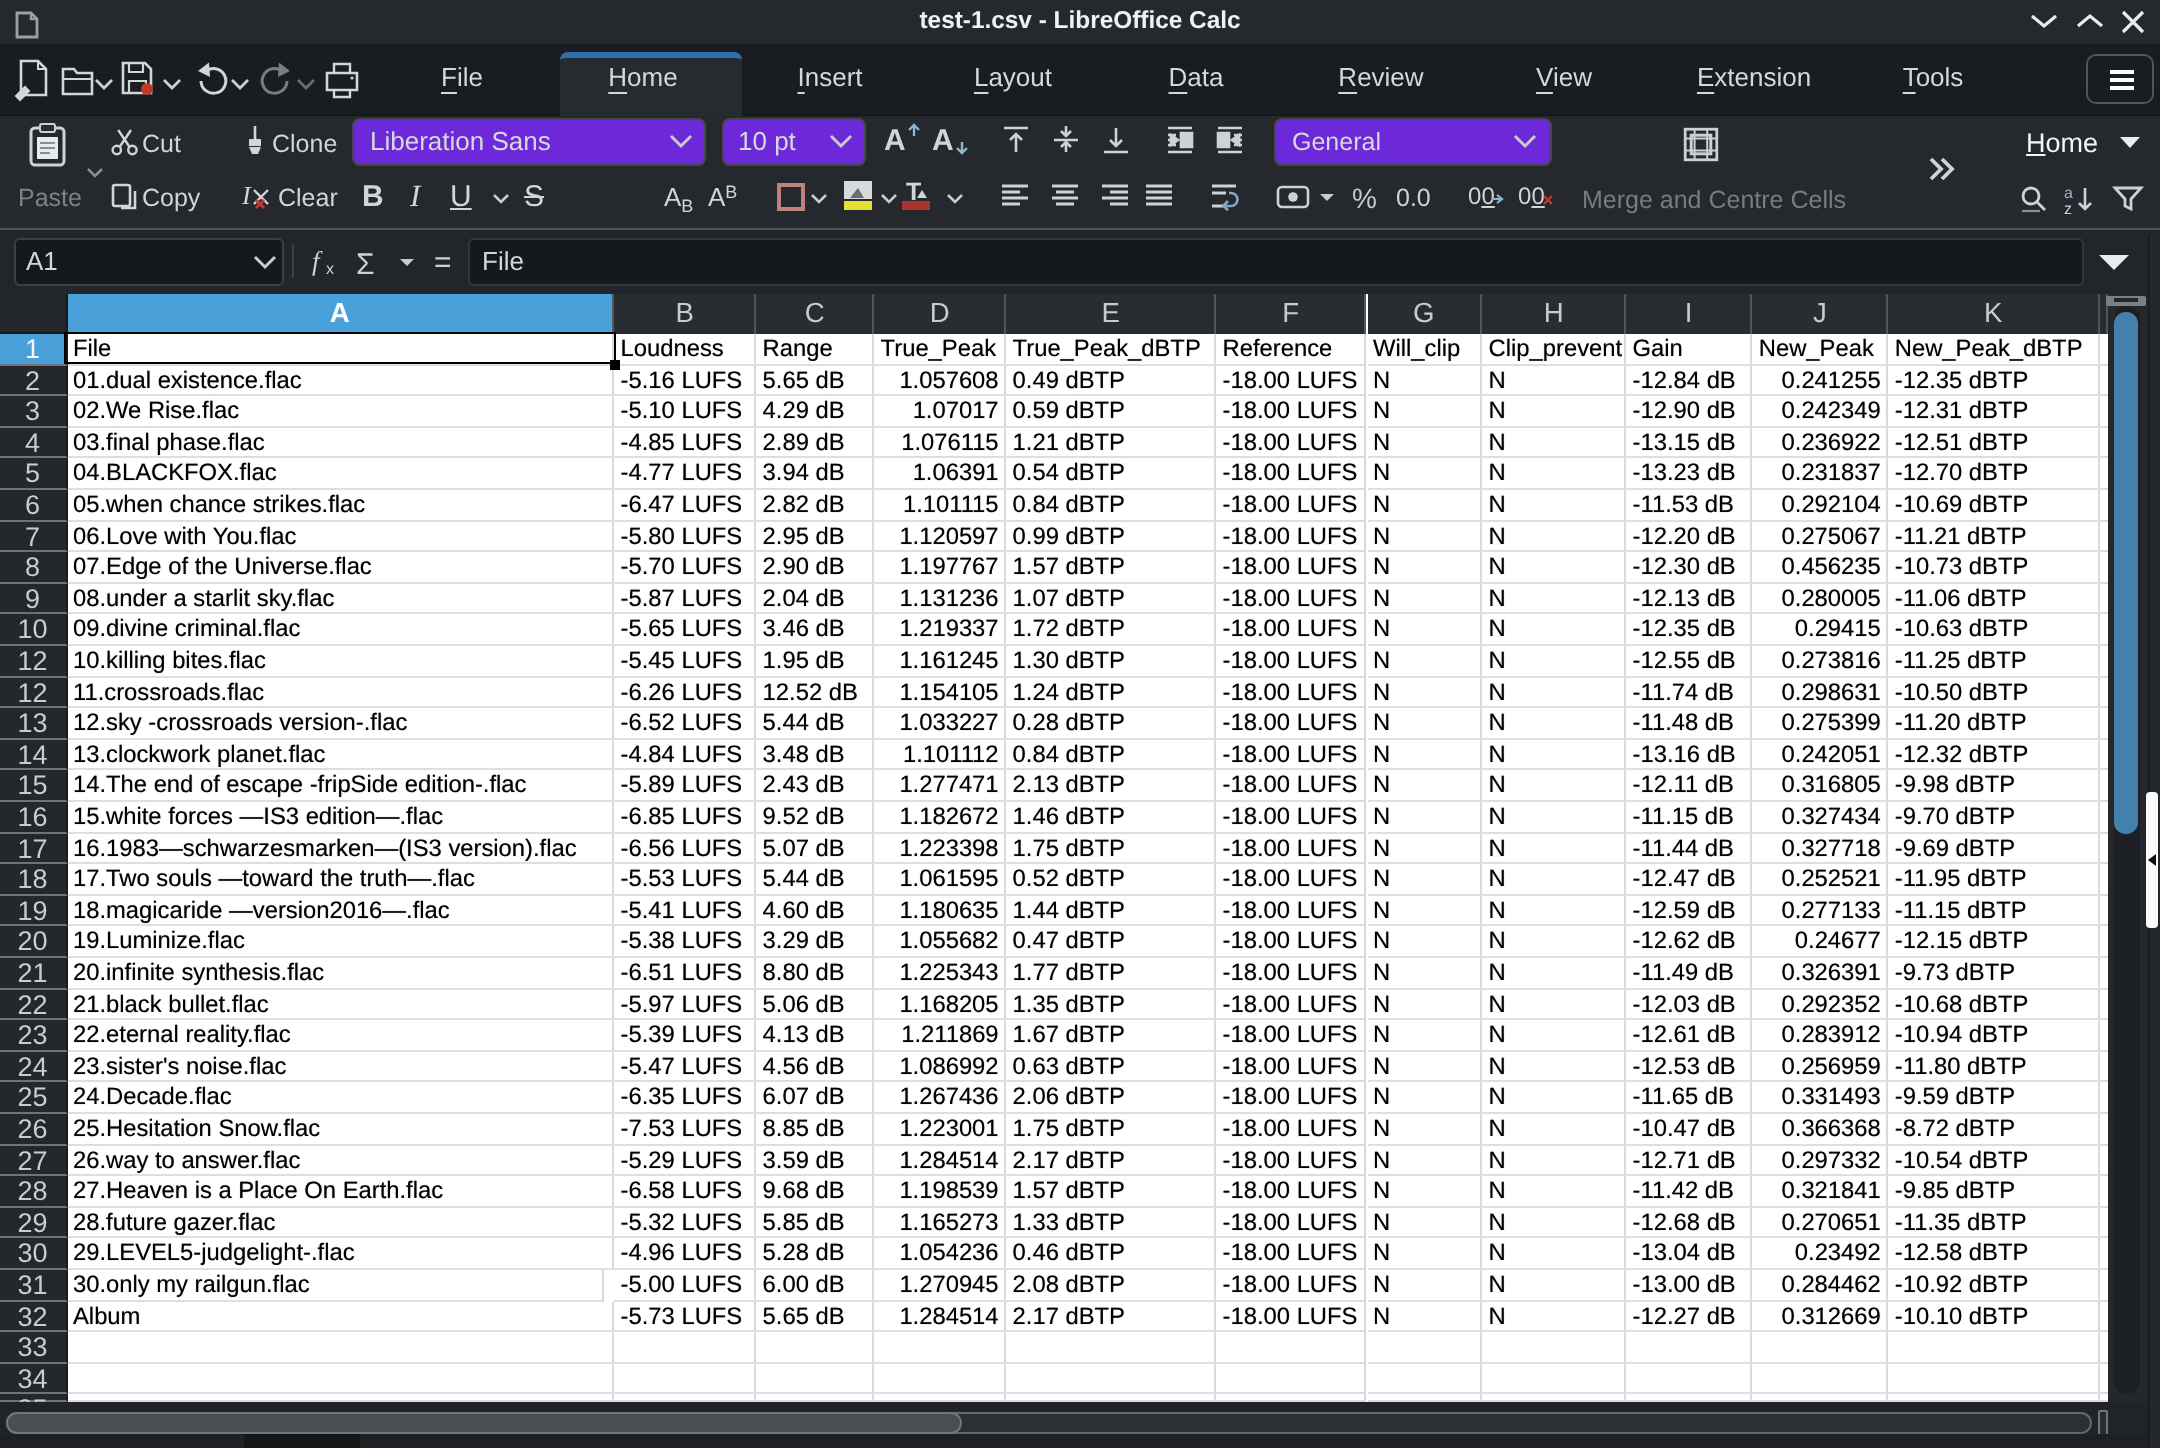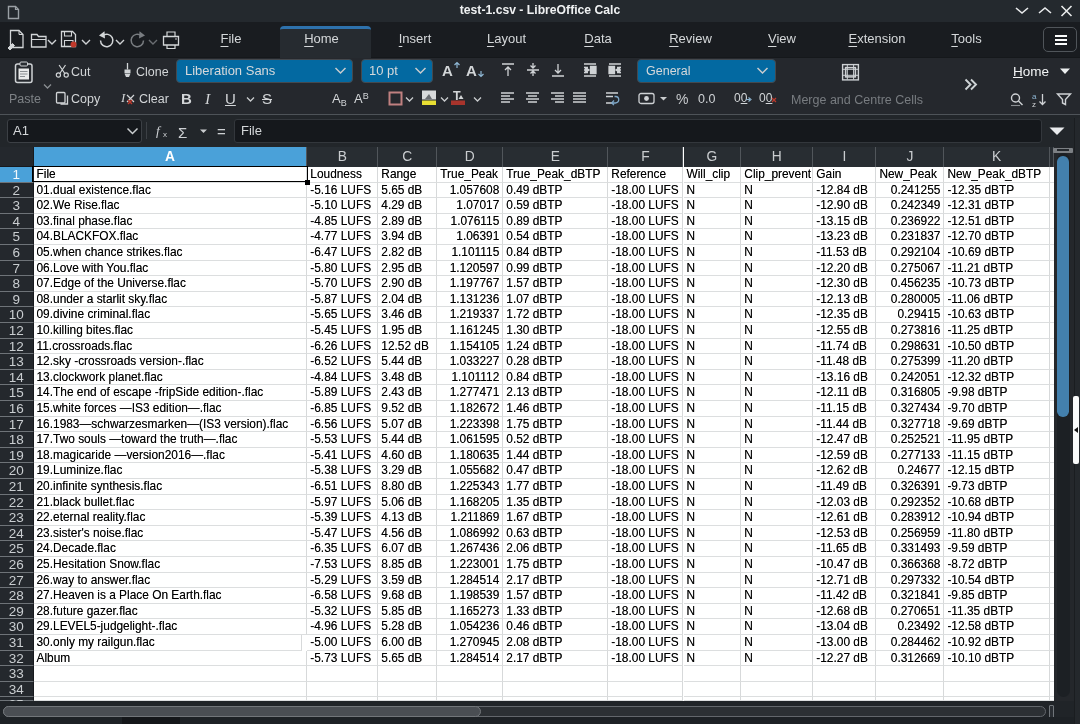--- a/index.html
+++ b/index.html
@@ -11,21 +11,21 @@
 .tab{position:absolute;top:22px;height:36px;font-size:13px;color:#d5d8da;text-align:center}
 .tab span{display:inline-block;line-height:34px}
 .tab u{text-decoration:underline;text-underline-offset:2.5px}
 #hometab{position:absolute;left:279.5px;top:26px;width:91.5px;height:32px;background:#262b30;border-top:3px solid #2e72ad;border-radius:4px 4px 0 0}
 #hamb{position:absolute;left:1042.5px;top:26.5px;width:34.5px;height:25px;border:1.5px solid #50555a;border-radius:5px}
 .hline{position:absolute;left:11.5px;width:11.5px;height:2.2px;background:#fbfcfc}
 
 #toolbar{position:absolute;left:0;top:58px;width:1080px;height:56.5px;background:#25282d;border-bottom:1px solid #4e5358}
 .tbtxt{position:absolute;font-size:12.5px;color:#d2d5d7;white-space:nowrap}
 .gray{color:#7e8286}
-.combo{position:absolute;background:#0369a1;border:1px solid #45494e;border-radius:4px;color:#d6d9db;font-size:13px}
+.combo{position:absolute;background:#6d28d9;border:1px solid #45494e;border-radius:4px;color:#d6d9db;font-size:13px}
 
 #fbar{position:absolute;left:0;top:115.5px;width:1080px;height:31.5px;background:#22262a}
 .finput{position:absolute;background:#15181c;border:1px solid #3c4045;border-radius:3px;color:#d4d7d9;font-size:13px}
 
 #sheet{position:absolute;left:0;top:147px;width:1054px;height:554px;background:#fff;overflow:hidden}
 .chd{position:absolute;top:0;height:20px;background:#282d32;color:#c9cccf;font-size:13.8px;text-align:center;line-height:20px;border-right:1px solid #51565b}
 .chdsel{background:#4aa1d9;color:#fff;font-weight:bold}
 .rhd{position:absolute;left:0;width:33.5px;background:#24282d;color:#c9cdd0;font-size:13.5px;text-align:center;border-bottom:1px solid #6e7378;border-right:1px solid #17191d}
 .rhdsel{background:#4aa1d9;color:#f2f8fb}
 .cell{position:absolute;font-size:11.9px;color:#000;text-shadow:0 0 0.5px rgba(0,0,0,0.55);white-space:nowrap;overflow:hidden;border-right:1px solid #d7d9da;border-bottom:1px solid #dcdedf;padding:0 3px;background:#fff}
@@ -320,21 +320,21 @@
     <div class="cell" style="left:741.3px;top:51.2px;width:72.0px;height:15.6px;line-height:15.0px">N</div>
     <div class="cell" style="left:813.3px;top:51.2px;width:63.10000000000002px;height:15.6px;line-height:15.0px">-12.90 dB</div>
     <div class="cell r" style="left:876.4px;top:51.2px;width:68.0px;height:15.6px;line-height:15.0px">0.242349</div>
     <div class="cell" style="left:944.4px;top:51.2px;width:105.39999999999998px;height:15.6px;line-height:15.0px">-12.31 dBTP</div>
     <div class="cell" style="left:1049.8px;top:51.2px;width:4.2000000000000455px;height:15.6px"></div>
     <div class="rhd" style="top:66.8px;height:15.6px;line-height:15.6px">4</div>
     <div class="cell" style="left:33.5px;top:66.8px;width:273.8px;height:15.6px;line-height:15.0px">03.final phase.flac</div>
     <div class="cell" style="left:307.3px;top:66.8px;width:71.0px;height:15.6px;line-height:15.0px">-4.85 LUFS</div>
     <div class="cell" style="left:378.3px;top:66.8px;width:59.0px;height:15.6px;line-height:15.0px">2.89 dB</div>
     <div class="cell r" style="left:437.3px;top:66.8px;width:66.0px;height:15.6px;line-height:15.0px">1.076115</div>
-    <div class="cell" style="left:503.3px;top:66.8px;width:104.99999999999994px;height:15.6px;line-height:15.0px">0.89 dBTP</div>
+    <div class="cell" style="left:503.3px;top:66.8px;width:104.99999999999994px;height:15.6px;line-height:15.0px">1.21 dBTP</div>
     <div class="cell" style="left:608.3px;top:66.8px;width:75.20000000000005px;height:15.6px;line-height:15.0px">-18.00 LUFS</div>
     <div class="cell" style="left:683.5px;top:66.8px;width:57.799999999999955px;height:15.6px;line-height:15.0px">N</div>
     <div class="cell" style="left:741.3px;top:66.8px;width:72.0px;height:15.6px;line-height:15.0px">N</div>
     <div class="cell" style="left:813.3px;top:66.8px;width:63.10000000000002px;height:15.6px;line-height:15.0px">-13.15 dB</div>
     <div class="cell r" style="left:876.4px;top:66.8px;width:68.0px;height:15.6px;line-height:15.0px">0.236922</div>
     <div class="cell" style="left:944.4px;top:66.8px;width:105.39999999999998px;height:15.6px;line-height:15.0px">-12.51 dBTP</div>
     <div class="cell" style="left:1049.8px;top:66.8px;width:4.2000000000000455px;height:15.6px"></div>
     <div class="rhd" style="top:82.4px;height:15.6px;line-height:15.6px">5</div>
     <div class="cell" style="left:33.5px;top:82.4px;width:273.8px;height:15.6px;line-height:15.0px">04.BLACKFOX.flac</div>
     <div class="cell" style="left:307.3px;top:82.4px;width:71.0px;height:15.6px;line-height:15.0px">-4.77 LUFS</div>

